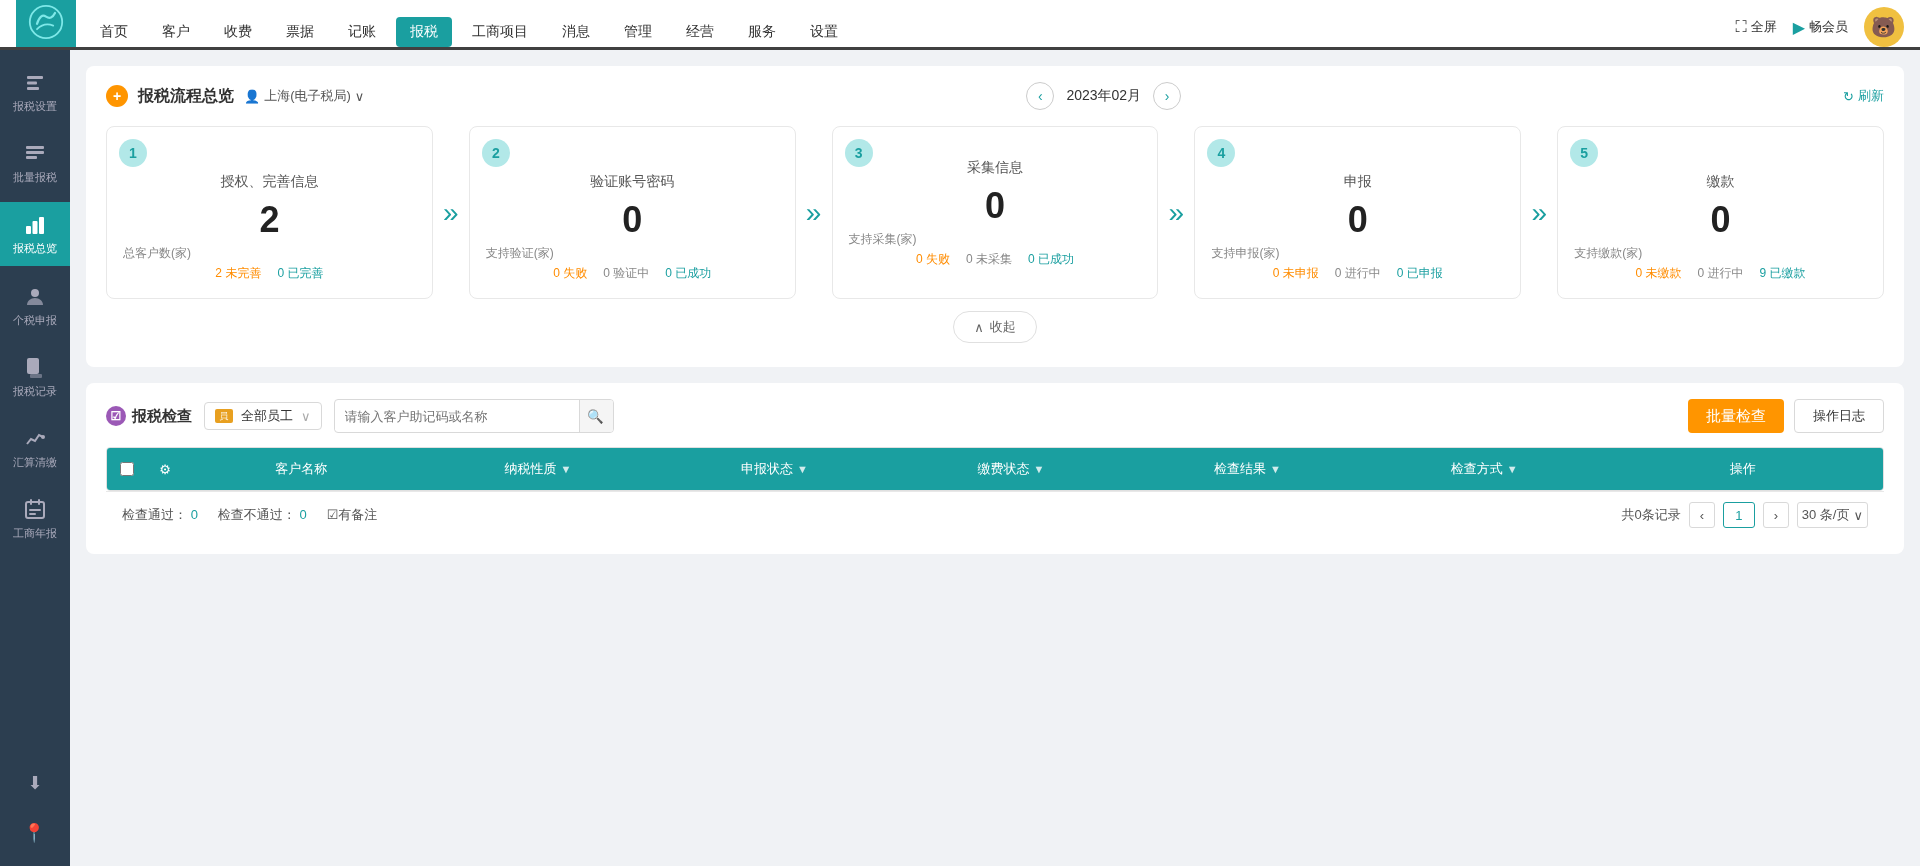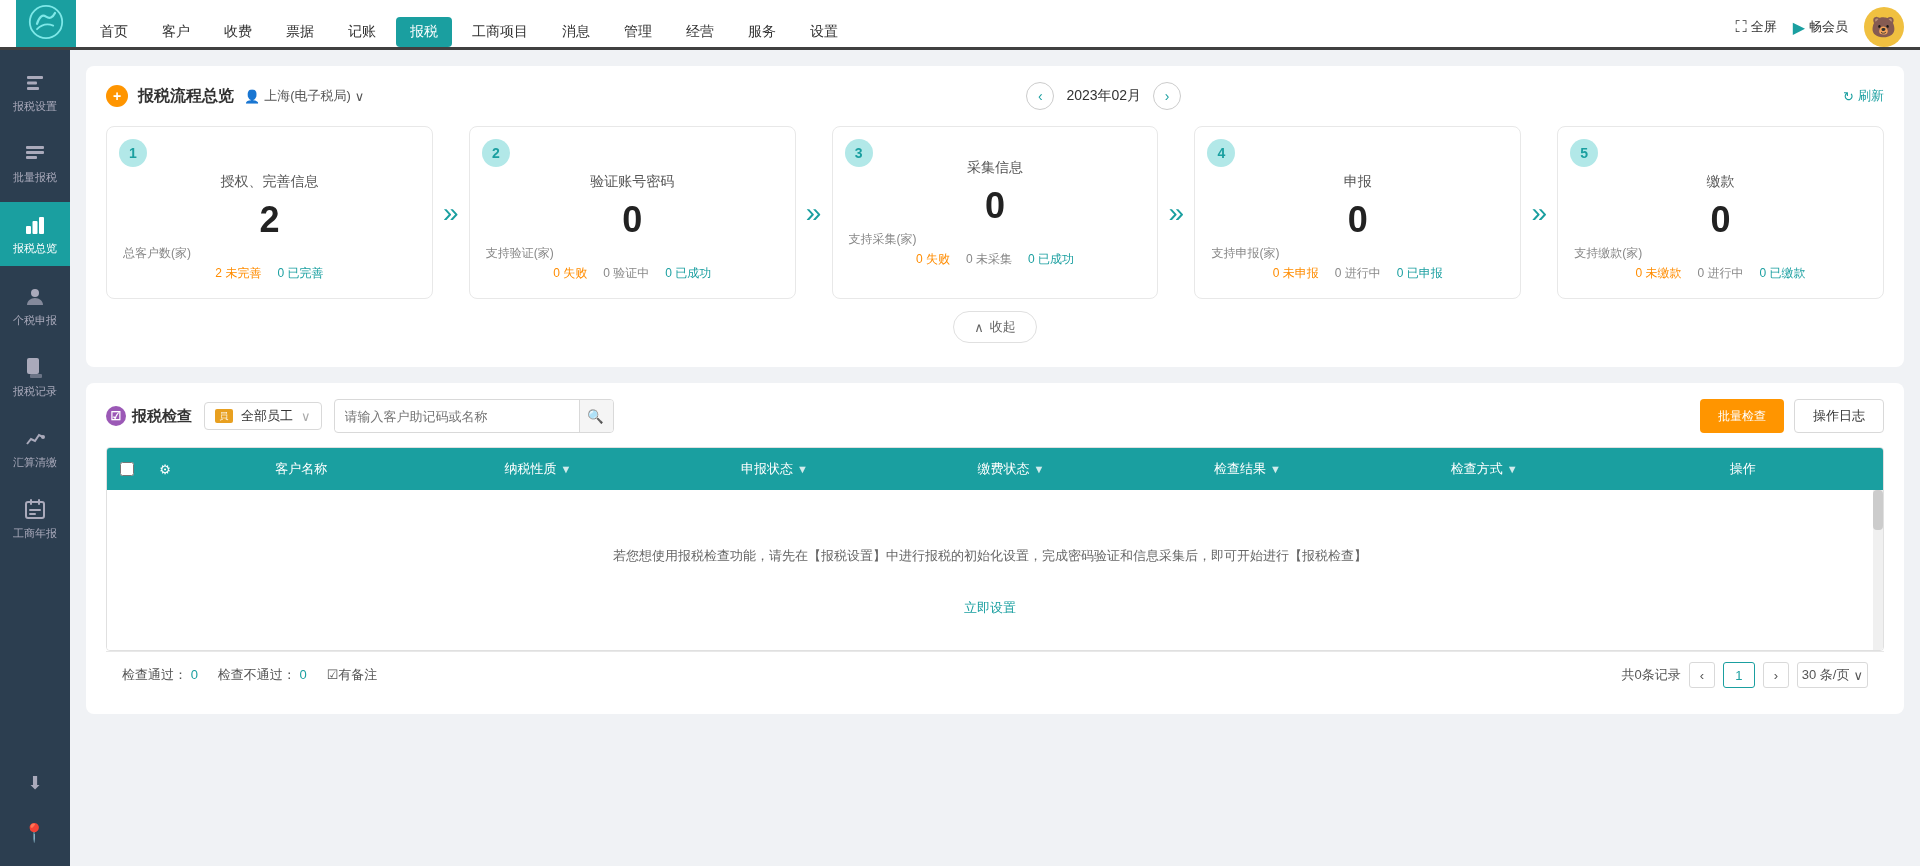--- a/index.html
+++ b/index.html
@@ -311,21 +311,21 @@
     .check-actions {
       margin-left: auto;
       display: flex; gap: 10px;
     }
     .btn-orange {
       background: #ff9500;
       color: #fff;
       border: none;
       padding: 7px 18px;
       border-radius: 4px;
-      font-size: 12px;
+      font-size: 15px;
       cursor: pointer;
     }
     .btn-outline {
       background: #fff;
       color: #333;
       border: 1px solid #d9d9d9;
       padding: 7px 18px;
       border-radius: 4px;
       font-size: 13px;
       cursor: pointer;
@@ -676,21 +676,21 @@
         <div class="step-arrow" style="color:#1a9fa0; font-size:28px;">»</div>
 
         <div class="step-card">
           <div class="step-number">5</div>
           <div class="step-title" style="margin-top:30px;">缴款</div>
           <div class="step-count">0</div>
           <div class="step-subtitle">支持缴款(家)</div>
           <div class="step-stats">
             <span class="stat-fail">0 未缴款</span>
             <span class="stat-processing">0 进行中</span>
-            <span class="stat-success">0 已缴款</span>
+            <span class="stat-success">9 已缴款</span>
           </div>
         </div>
       </div>
 
       <div class="collapse-row">
         <div class="collapse-btn">
           <span>∧</span>
           <span>收起</span>
         </div>
       </div>
@@ -744,29 +744,20 @@
           </div>
           <div class="th-cell">
             <span>检查方式</span>
             <span class="filter-icon">▼</span>
           </div>
           <div class="th-action">
             <span>操作</span>
           </div>
         </div>
 
-        <div class="table-scroll-area" style="position:relative;">
-          <div class="table-body" style="min-height: 160px; padding-right: 10px;">
-            <div class="empty-msg">若您想使用报税检查功能，请先在【报税设置】中进行报税的初始化设置，完成密码验证和信息采集后，即可开始进行【报税检查】</div>
-            <div class="setup-link">立即设置</div>
-          </div>
-          <div class="scrollbar-track">
-            <div class="scrollbar-thumb"></div>
-          </div>
-        </div>
       </div>
 
       <div class="table-footer">
         <div class="footer-stat">
           <span>检查通过：</span>
           <a href="#">0</a>
         </div>
         <div class="footer-stat">
           <span>检查不通过：</span>
           <a href="#">0</a>

